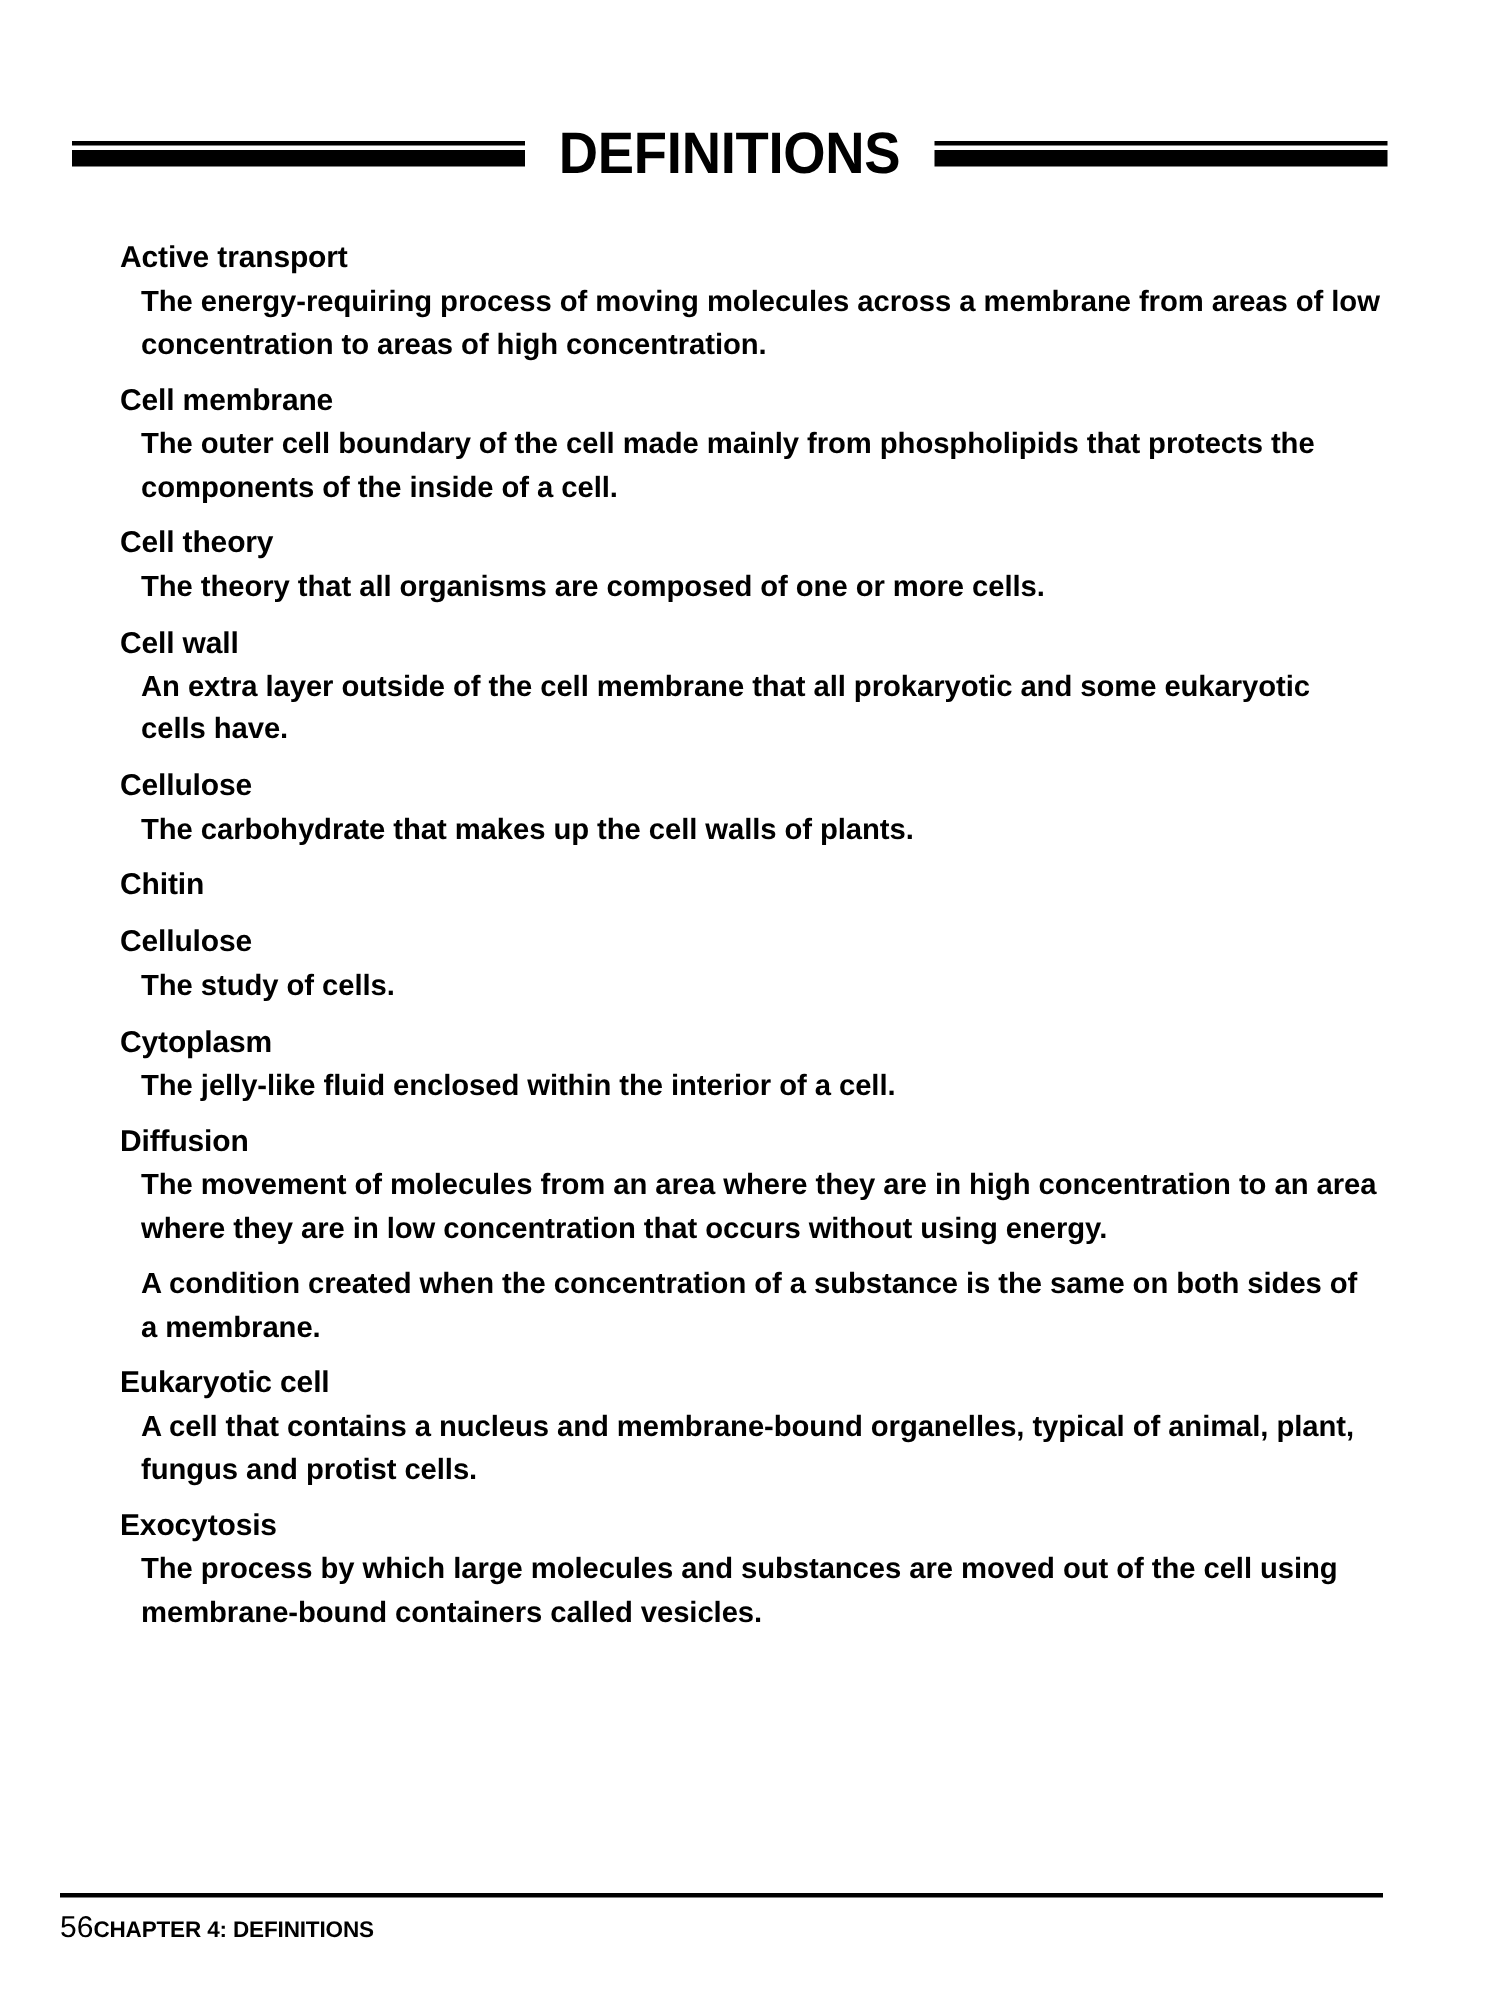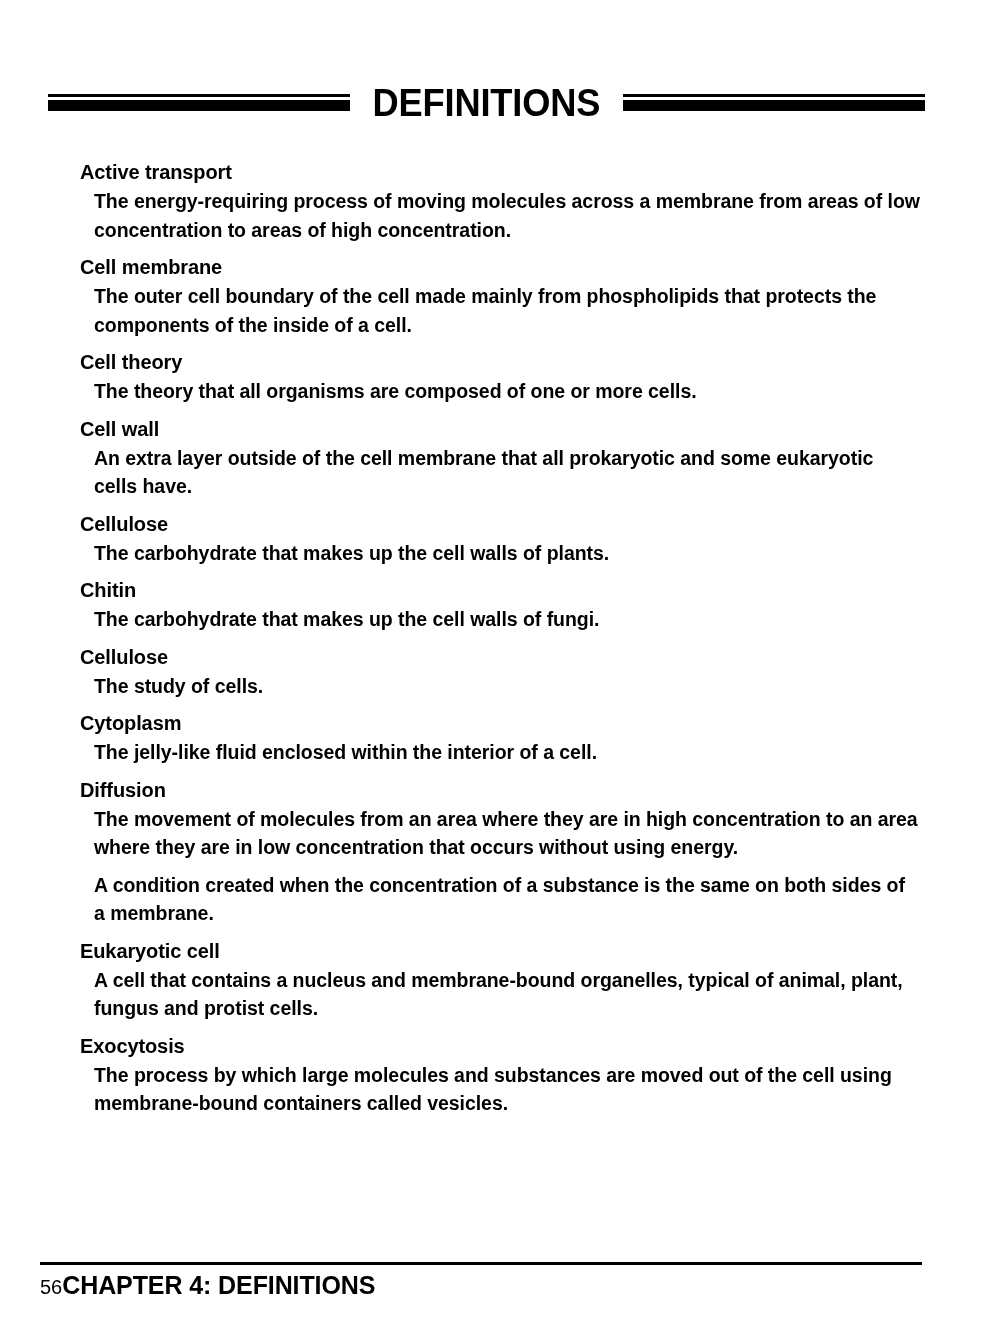--- a/index.html
+++ b/index.html
@@ -113,21 +113,21 @@
     display: flex;
     align-items: baseline;
     margin-top: 8px;
   }
   .footer-page-number {
     font-size: 20px;
     font-weight: normal;
     line-height: 24px;
   }
   .footer-chapter {
-    font-size: 25px;
+    font-size: 15px;
     font-weight: bold;
     line-height: 24px;
     letter-spacing: -0.1px;
   }
 </style>
 </head>
 <body>
 
 <div class="page">
 
@@ -165,21 +165,20 @@
       <p class="definition">An extra layer outside of the cell membrane that all prokaryotic and some eukaryotic cells have.</p>
     </div>
 
     <div class="entry">
       <p class="term">Cellulose</p>
       <p class="definition">The carbohydrate that makes up the cell walls of plants.</p>
     </div>
 
     <div class="entry">
       <p class="term">Chitin</p>
-      <p class="definition">The carbohydrate that makes up the cell walls of fungi.</p>
     </div>
 
     <div class="entry">
       <p class="term">Cellulose</p>
       <p class="definition">The study of cells.</p>
     </div>
 
     <div class="entry">
       <p class="term">Cytoplasm</p>
       <p class="definition">The jelly-like fluid enclosed within the interior of a cell.</p>

